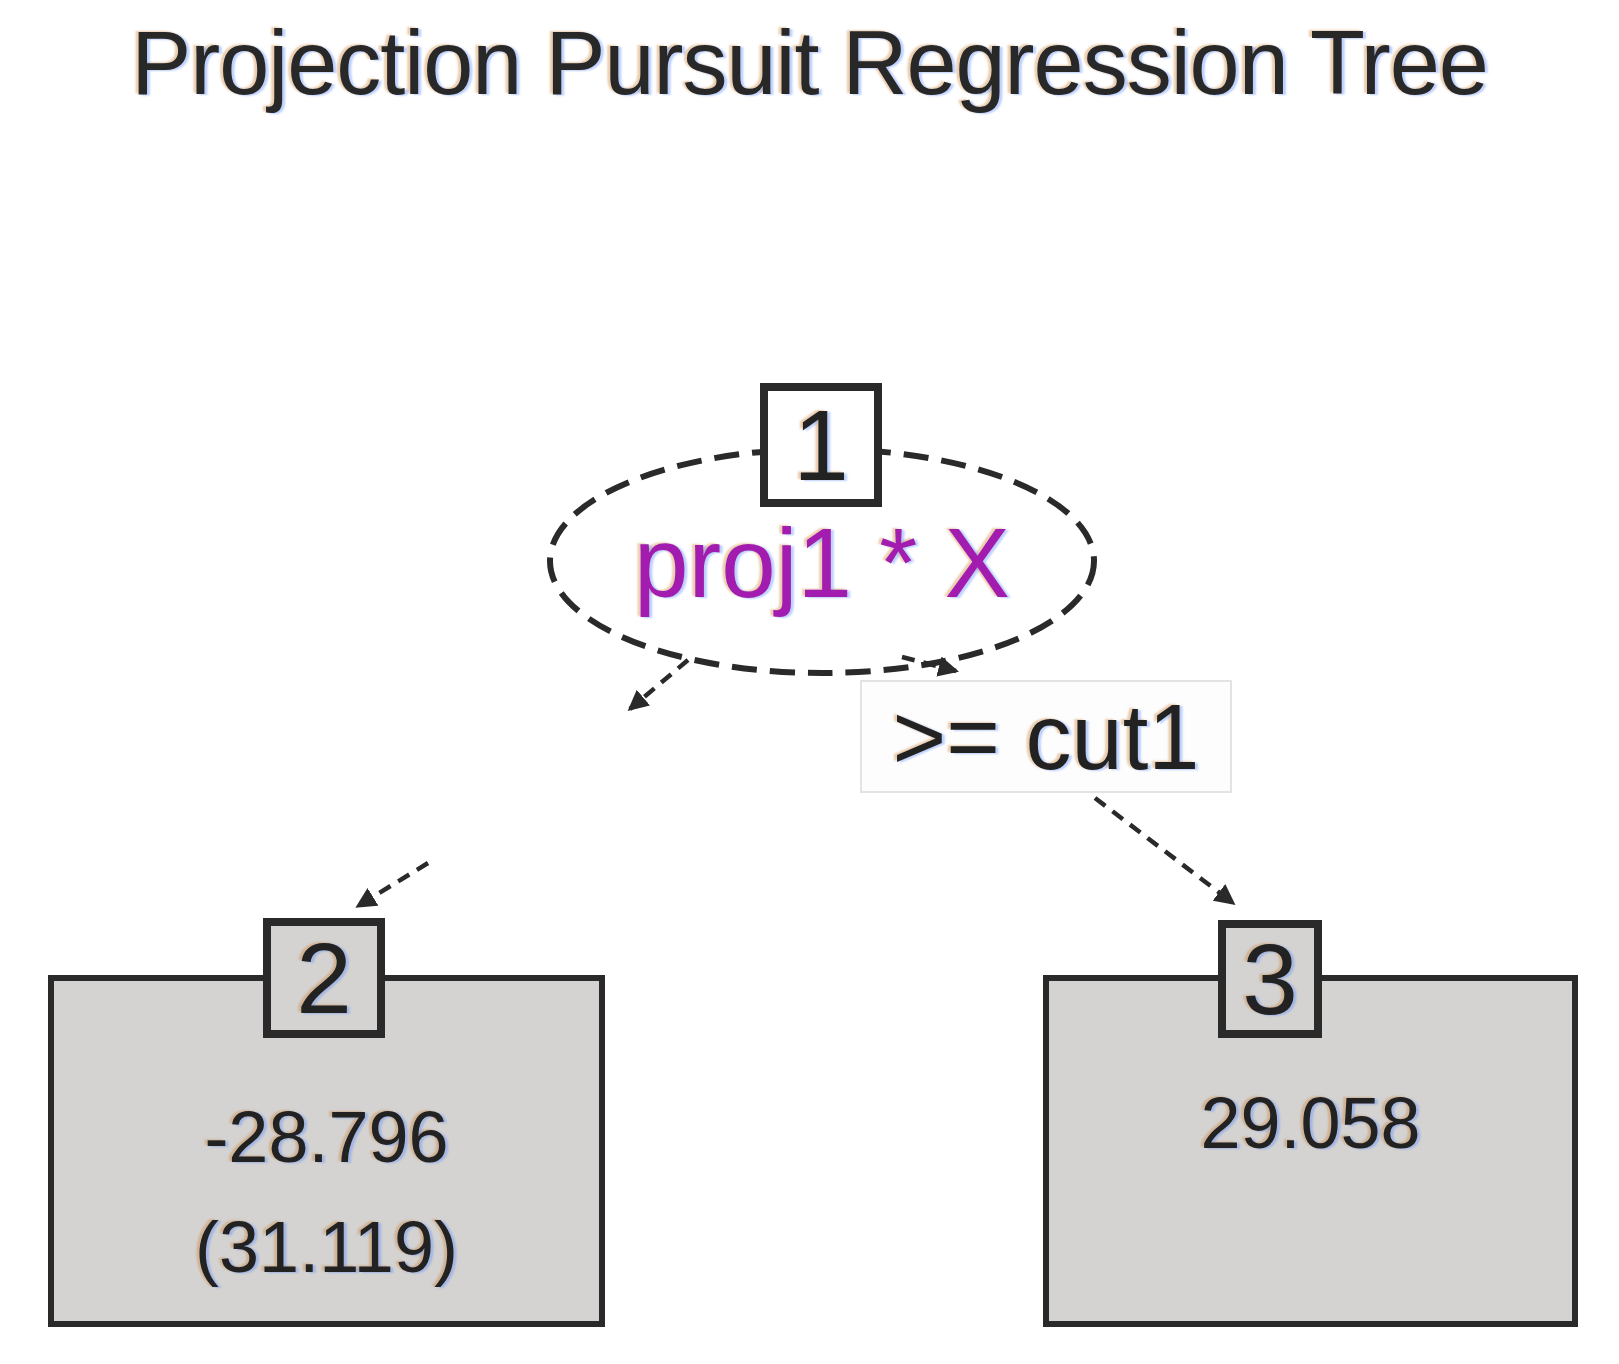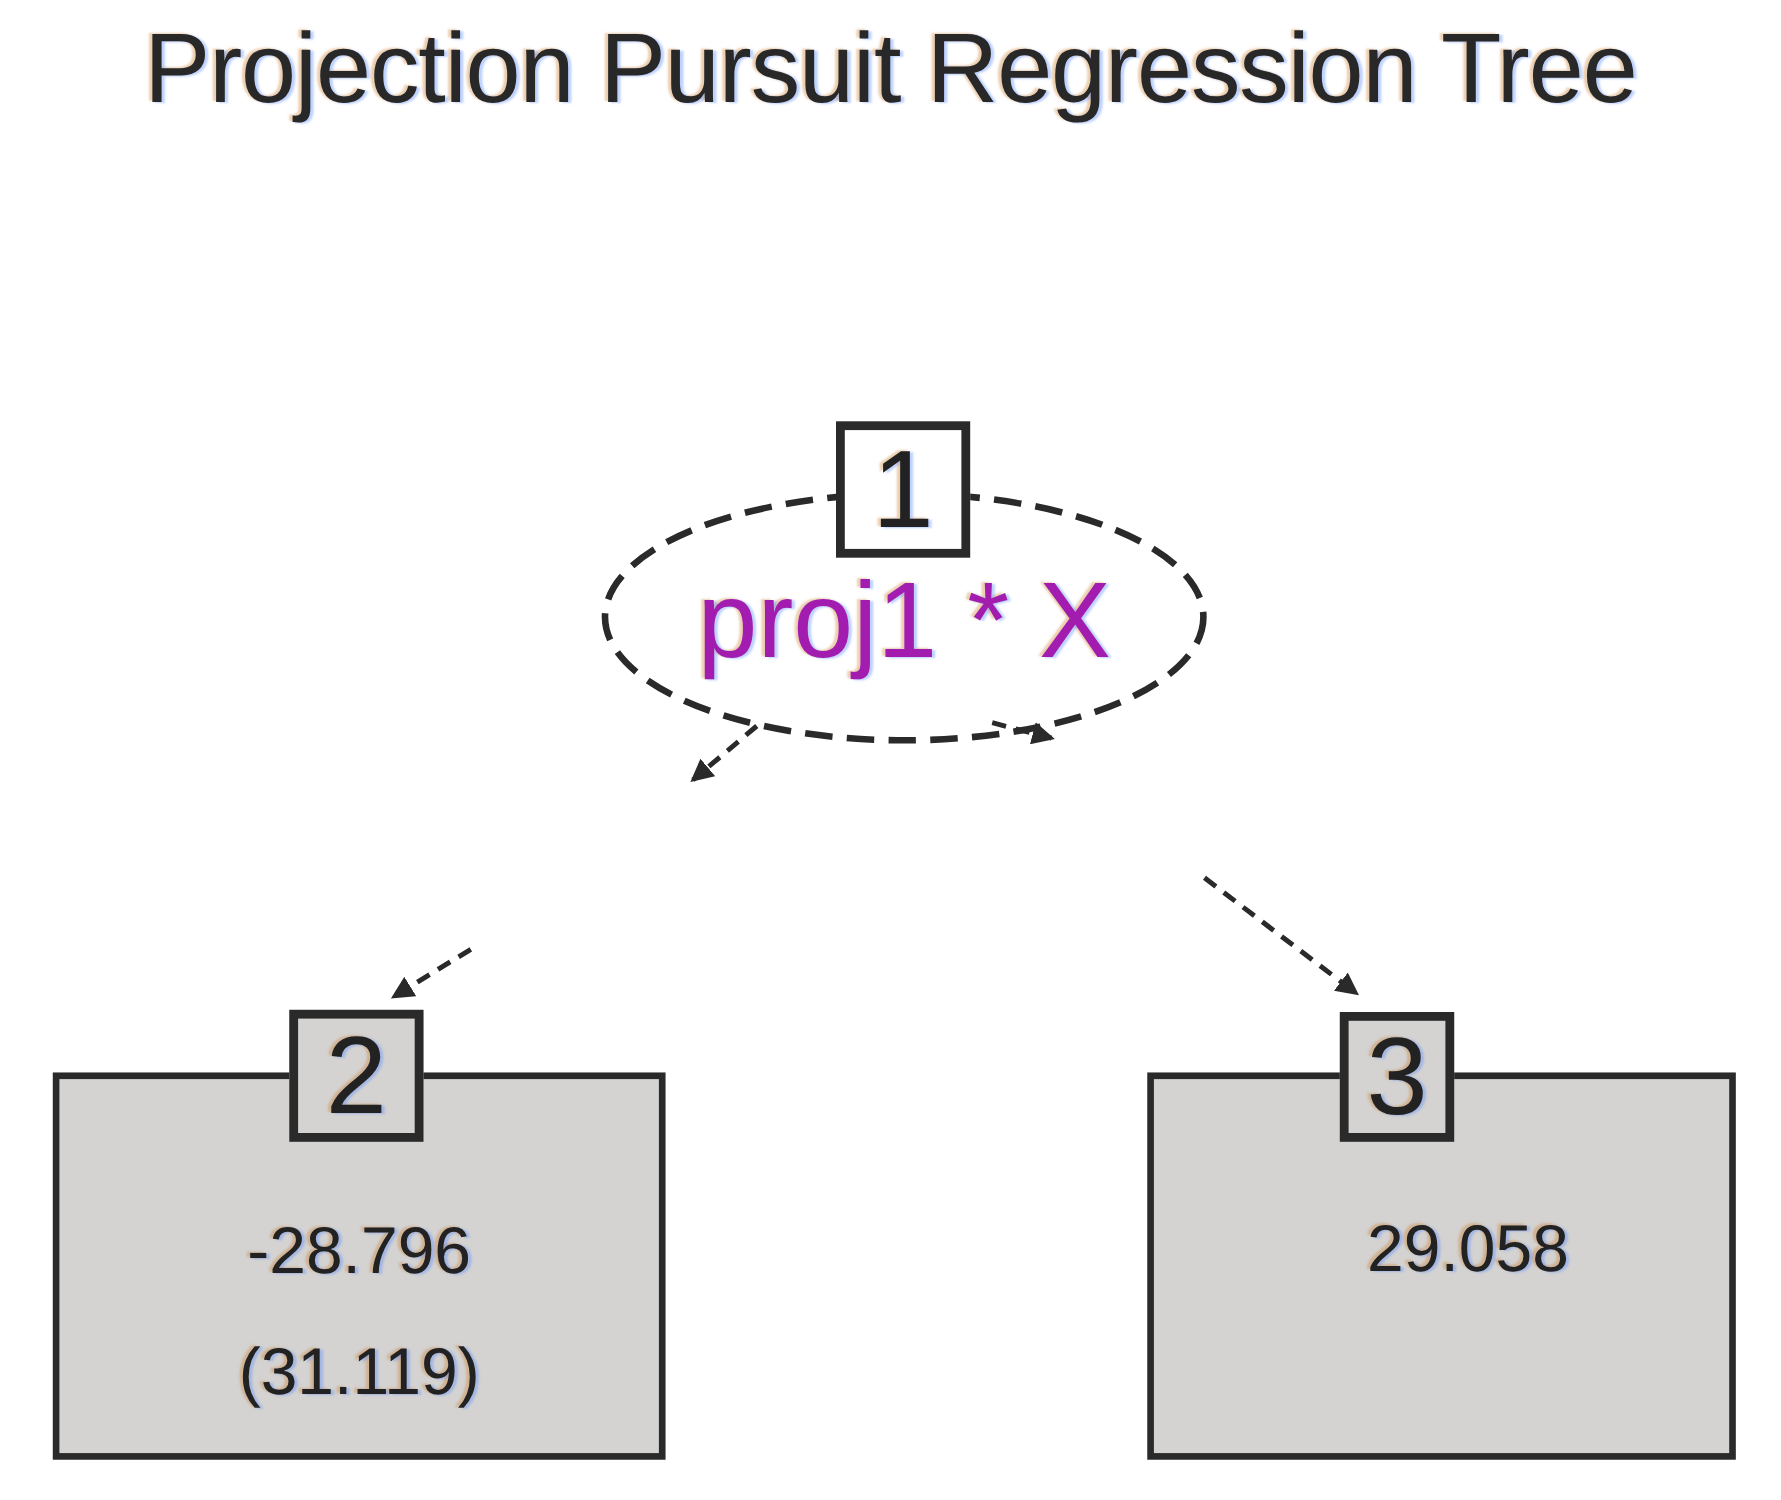--- a/index.html
+++ b/index.html
@@ -30,21 +30,21 @@
   .edgelabel{
     position:absolute;display:flex;align-items:center;justify-content:center;
     background:#fdfdfd;border:2px solid #e3e3e3;box-sizing:border-box;
     font-size:92px;line-height:1;z-index:2;color:#222;white-space:nowrap;
   }
   .leaf{
     position:absolute;background:#d4d3d2;border:6px solid #2a2a2a;box-sizing:border-box;z-index:1;
   }
   .leafline{
     position:absolute;left:0;width:100%;height:100px;text-align:center;
-    font-size:60px;line-height:100px;color:#222;white-space:nowrap;
+    font-size:72px;line-height:100px;color:#222;white-space:nowrap;
   }
 </style>
 </head>
 <body>
 
 <div class="canvas">
 
   <div class="title fx">Projection Pursuit Regression Tree</div>
 
   <svg class="edges" viewBox="0 0 1619 1364" xmlns="http://www.w3.org/2000/svg">
@@ -56,25 +56,26 @@
     <ellipse cx="822" cy="561" rx="272" ry="112" fill="#ffffff" stroke="#2a2a2a" stroke-width="6" stroke-dasharray="25 13"></ellipse>
     <line x1="688" y1="660" x2="630" y2="709" stroke="#2a2a2a" stroke-width="4.5" stroke-dasharray="13 9" marker-end="url(#arrow)"></line>
     <line x1="428" y1="863" x2="358" y2="906" stroke="#2a2a2a" stroke-width="4.5" stroke-dasharray="13 9" marker-end="url(#arrow)"></line>
     <line x1="902" y1="657" x2="956" y2="671" stroke="#2a2a2a" stroke-width="4.5" stroke-dasharray="13 9" marker-end="url(#arrow)"></line>
     <line x1="1095" y1="798" x2="1233" y2="903" stroke="#2a2a2a" stroke-width="4.5" stroke-dasharray="13 9" marker-end="url(#arrow)"></line>
   </svg>
 
   <div class="idbox fx" style="left:760px;top:383px;width:122px;height:124px;">1</div>
   <div class="rootlabel fx">proj1 * X</div>
 
+  <div class="edgelabel fx" style="left:860px;top:680px;width:372px;height:113px;">&gt;= cut1</div>
 
   <div class="leaf" style="left:48px;top:975px;width:557px;height:352px;">
     <div class="leafline fx" style="top:106px;">-28.796</div>
     <div class="leafline fx" style="top:216px;">(31.119)</div>
   </div>
   <div class="idbox gray fx" style="left:263px;top:918px;width:122px;height:120px;">2</div>
 
   <div class="leaf" style="left:1043px;top:975px;width:535px;height:352px;">
-    <div class="leafline fx" style="top:104px;padding-left:24px;">29.058</div>
+    <div class="leafline fx" style="top:92px;">29.058</div>
   </div>
   <div class="idbox gray fx" style="left:1218px;top:920px;width:104px;height:118px;">3</div>
 
 </div>
 
 </body></html>

